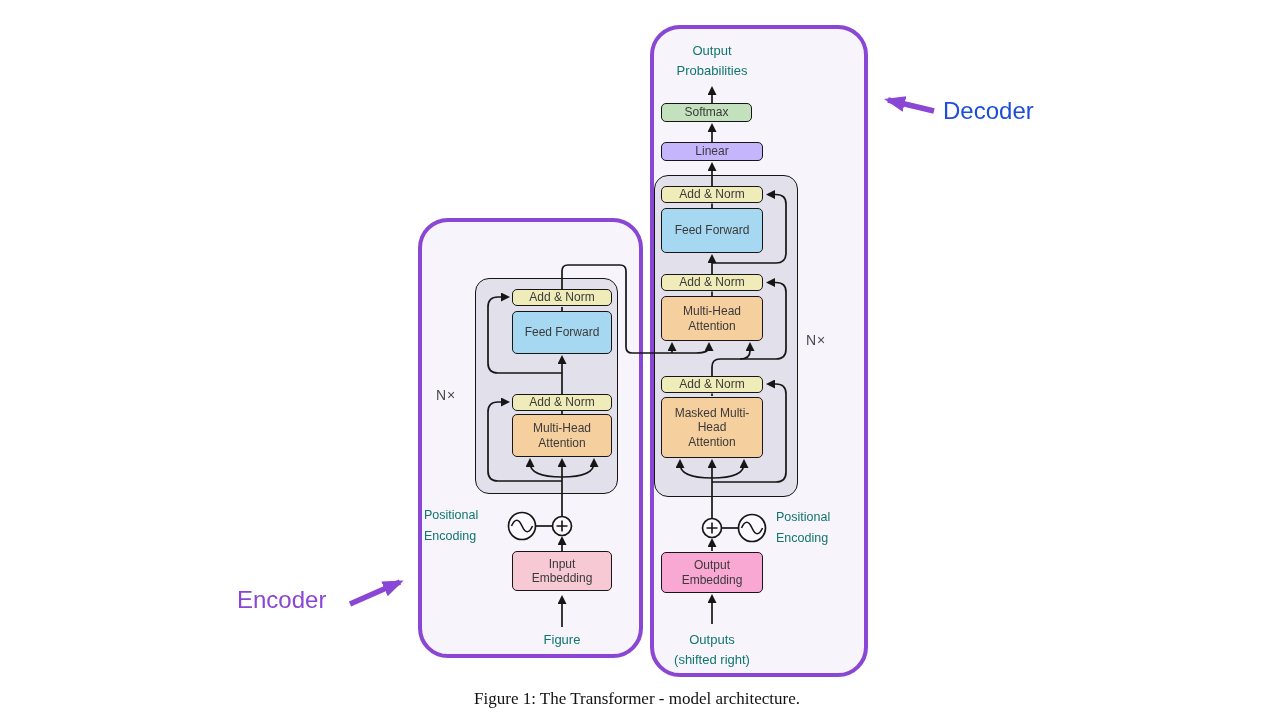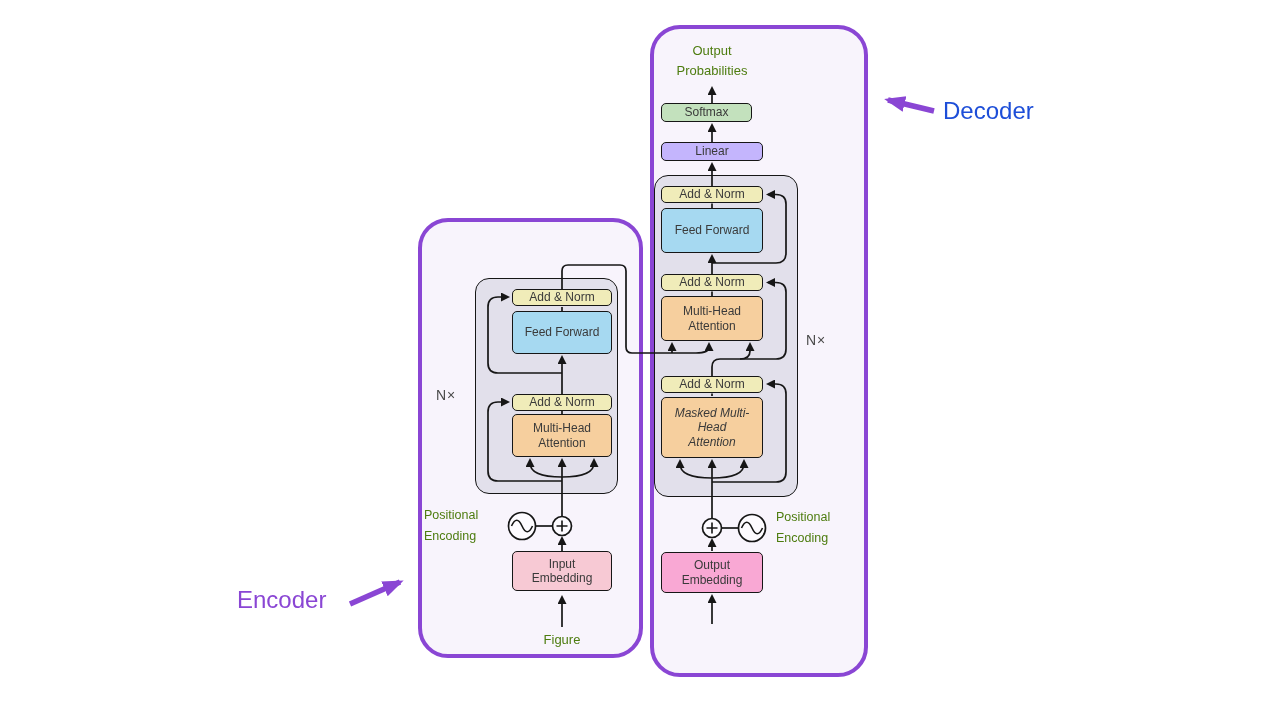--- a/index.html
+++ b/index.html
@@ -6,21 +6,21 @@
   #stage{position:relative;width:1280px;height:720px;background:#ffffff;overflow:hidden;
          font-family:"Liberation Sans",sans-serif;}
   .abs{position:absolute;box-sizing:border-box;}
   .outer-box{border:4.5px solid #8a46d4;border-radius:30px;background:#f8f4fc;}
   .inner-box{border:1.7px solid #161616;border-radius:14px;background:#e2e0eb;}
   .block{border:1.7px solid #161616;border-radius:5px;display:flex;align-items:center;
          justify-content:center;text-align:center;font-size:12px;line-height:1.18;
          color:#3a3a3a;}
   .block .txt{display:block;}
   .block .txt.wrap{width:76px;}
-  .lbl{color:#4d7c0f;font-size:13px;line-height:20px;}
+  .lbl{color:#0f766e;font-size:13px;line-height:20px;}
   .center{text-align:center;}
   .nx{font-size:14px;color:#4a4a4a;letter-spacing:1px;}
   .purple-lbl{font-size:24px;color:#8a46d4;font-weight:500;}
   #caption{font-family:"Liberation Serif",serif;font-size:17px;color:#111;}
   svg{position:absolute;left:0;top:0;}
   .wire{fill:none;stroke:#161616;stroke-width:1.7px;}
   .sym{fill:#fdfbff;stroke:#161616;stroke-width:1.7px;}
   .symline{fill:none;stroke:#161616;stroke-width:1.6px;}
   .pwire{fill:none;stroke:#8a46d4;stroke-width:5.5px;}
 </style>
@@ -117,21 +117,21 @@
     </div>
   <div class="abs block" style="left: 661px; top: 274px; width: 102px; height: 17px; background-color: rgb(240, 236, 185);">
     <span class="txt">Add &amp; Norm</span>
     </div>
   <div class="abs block" style="left: 661px; top: 296px; width: 102px; height: 45px; background-color: rgb(246, 207, 158);">
     <span class="txt wrap">Multi-Head Attention</span>
     </div>
   <div class="abs block" style="left: 661px; top: 376px; width: 102px; height: 17px; background-color: rgb(240, 236, 185);">
     <span class="txt">Add &amp; Norm</span>
     </div>
-  <div class="abs block" style="left: 661px; top: 397px; width: 102px; height: 61px; background-color: rgb(246, 207, 158); font-style: italic;">
+  <div class="abs block" style="left: 661px; top: 397px; width: 102px; height: 61px; background-color: rgb(246, 207, 158);">
     <span class="txt wrap">Masked Multi-Head Attention</span>
     </div>
   <div class="abs block" style="left: 661px; top: 552px; width: 102px; height: 41px; background-color: #f9a8d4;">
     <span class="txt wrap">Output Embedding</span>
     </div>
 
   <div class="abs block" style="left: 512px; top: 289px; width: 100px; height: 17px; background-color: rgb(240, 236, 185);">
     <span class="txt">Add &amp; Norm</span>
     </div>
   <div class="abs block" style="left: 512px; top: 311px; width: 100px; height: 43px; background-color: rgb(166, 217, 241);">
@@ -141,22 +141,27 @@
     <span class="txt">Add &amp; Norm</span>
     </div>
   <div class="abs block" style="left: 512px; top: 414px; width: 100px; height: 43px; background-color: rgb(246, 207, 158);">
     <span class="txt wrap">Multi-Head Attention</span>
     </div>
   <div class="abs block" style="left: 512px; top: 551px; width: 100px; height: 40px; background-color: rgb(247, 201, 212);">
     <span class="txt wrap">Input Embedding</span>
     </div>
 
   <div class="abs lbl center" style="left:657px;top:41px;width:110px;">Output Probabilities</div>
+  <div class="abs lbl center" style="left:642px;top:630px;width:140px;">
+    <span style="display:block">Outputs</span>
+    <span style="display:block">(shifted right)</span>
+  </div>
   <div class="abs lbl center" style="left:512px;top:630px;width:100px;">Figure</div>
   <div class="abs lbl" style="left:424px;top:505px;width:78px;font-size:12.5px;line-height:21px;">Positional Encoding</div>
   <div class="abs lbl" style="left:776px;top:507px;width:80px;font-size:12.5px;line-height:21px;">Positional Encoding</div>
   <div class="abs nx" style="left:436px;top:387px;">N×</div>
   <div class="abs nx" style="left:806px;top:332px;">N×</div>
 
   <div class="abs purple-lbl" style="left: 237px; top: 586px; color: rgb(138, 70, 212);">Encoder</div>
   <div class="abs purple-lbl" style="left: 943px; top: 97px; color: #1d4ed8;">Decoder</div>
 
+  <div id="caption" class="abs center" style="left:337px;top:689px;width:600px;">Figure 1: The Transformer - model architecture.</div>
 </div>
 
 </body></html>

